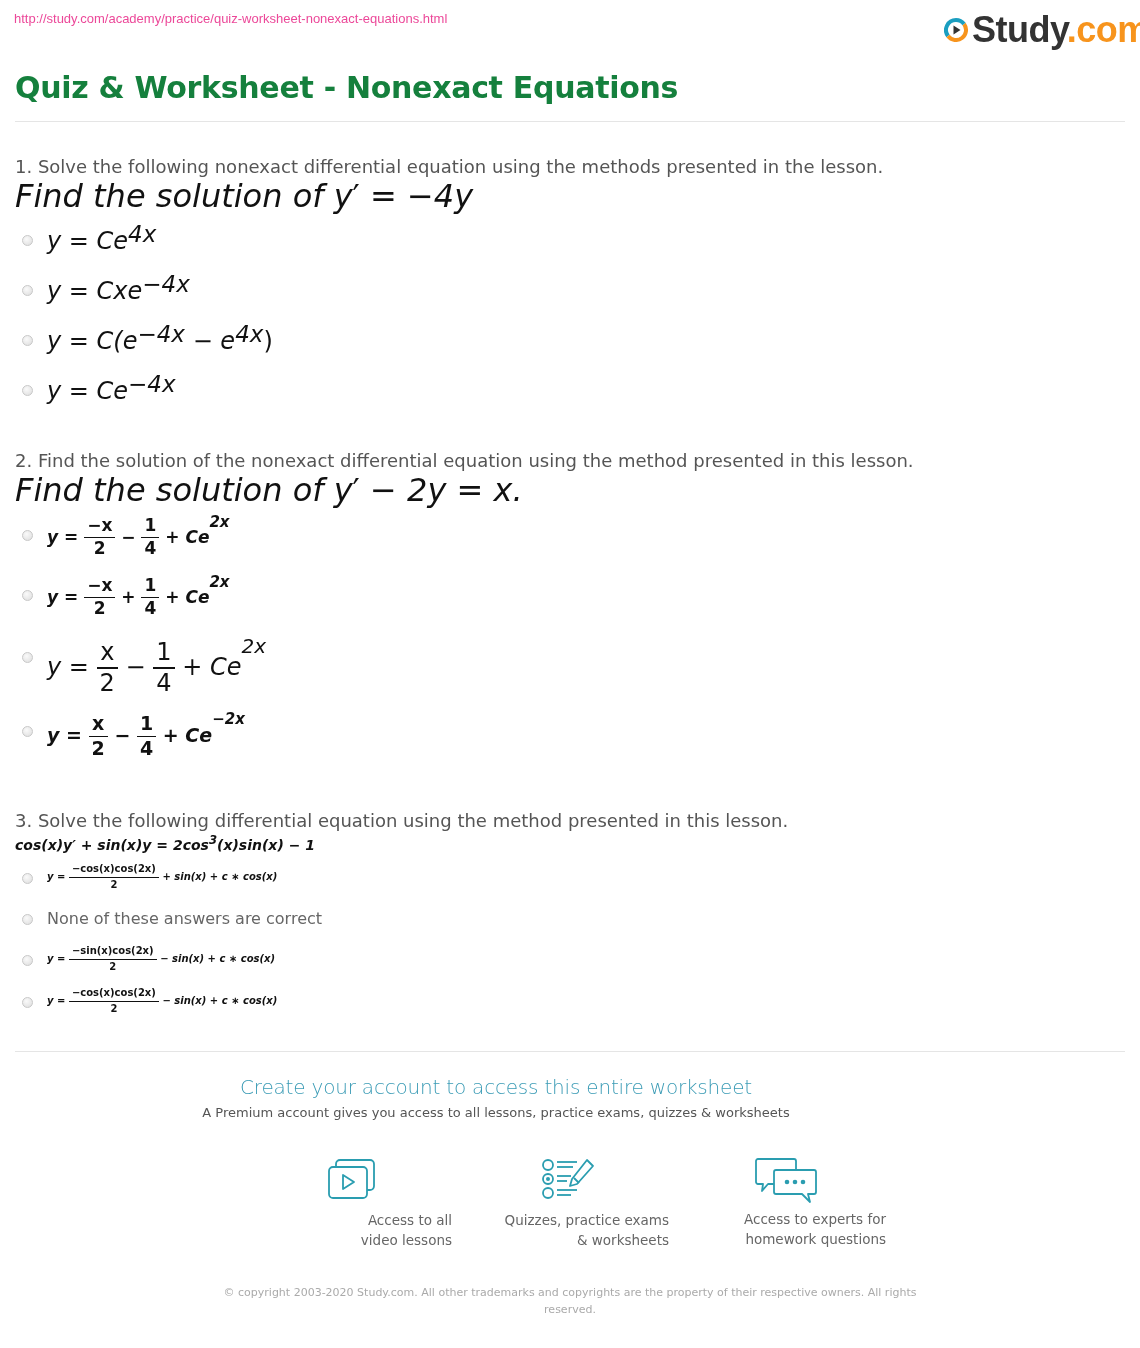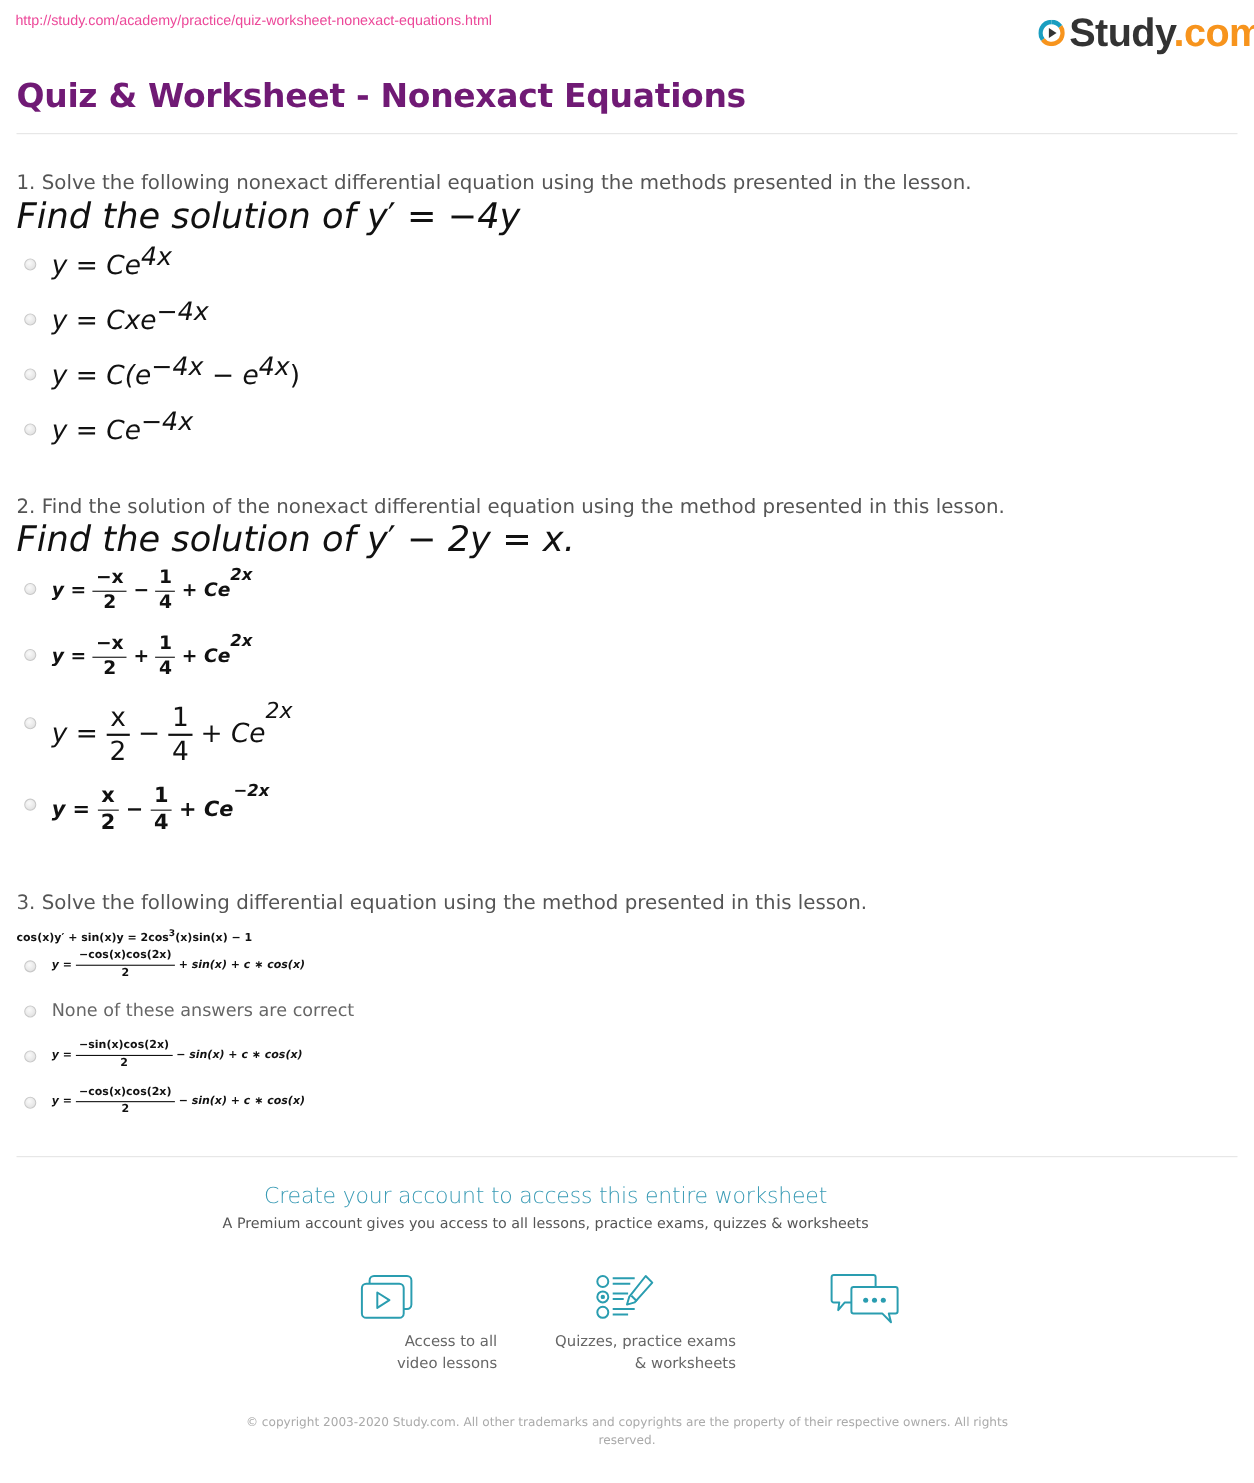--- a/index.html
+++ b/index.html
@@ -5,28 +5,28 @@
   * { box-sizing: border-box; margin: 0; padding: 0; }
   html, body { width: 1140px; height: 1348px; background: #ffffff; }
   body { font-family: "DejaVu Sans", sans-serif; color: #555555; position: relative; overflow: hidden; }
 
   .url { position: absolute; left: 14px; top: 11px; font-size: 13px; color: #ec4899; font-family: "Liberation Sans", sans-serif; }
   .logo { position: absolute; left: 944px; top: 9px; display: flex; align-items: center; }
   .logo-mark { width: 24px; height: 24px; position: relative; margin-right: 4px; }
   .logo-text { font-size: 36px; font-weight: bold; color: #333; font-family: Liberation Sans, sans-serif; letter-spacing: -0.5px; }
   .logo-dot { color: #f7941d; }
 
-  .title { position: absolute; left: 15px; top: 70px; font-size: 30px; color: #701a75; font-family: "DejaVu Sans", sans-serif; letter-spacing: -0.3px; }
+  .title { position: absolute; left: 15px; top: 70px; font-size: 30px; color: #15803d; font-family: "DejaVu Sans", sans-serif; letter-spacing: -0.3px; }
   .rule { position: absolute; left: 15px; width: 1110px; height: 1px; background: #e5e5e5; }
 
   .q { position: absolute; left: 15px; }
   .q-text { font-size: 18px; color: #555; font-weight: 400; white-space: nowrap; }
   .q-sub-it { font-size: 32px; font-style: italic; color: #111; font-family: "DejaVu Sans", sans-serif; white-space: nowrap; margin-top: 0px; }
   .q-sub-it .up { font-style: normal; }
-  .q-sub-small { font-size: 10px; color: #111; white-space: nowrap; margin-top: 12px; font-weight: bold; }
+  .q-sub-small { font-size: 14px; font-style: italic; color: #111; white-space: nowrap; margin-top: 2px; font-weight: bold; }
 
   .opt { position: absolute; left: 22px; display: flex; align-items: flex-start; }
   .radio { width: 11px; height: 11px; border-radius: 50%; border: 1px solid #c8c8c8; background: radial-gradient(circle at 40% 35%, #fafafa, #dcdcdc); flex: none; cursor: pointer; }
   .math { color: #111; font-family: "DejaVu Sans", sans-serif; font-style: italic; white-space: nowrap; }
   .m1 { font-size: 24px; position: absolute; left: 25px; }
   .m1 sup { font-size: 23px; position: relative; top: -6px; vertical-align: top; }
   .n { font-style: normal; }
 
   .frac { display: inline-flex; flex-direction: column; align-items: center; vertical-align: middle; font-style: normal; }
   .frac .num, .frac .den { line-height: 1.05; padding: 0 3px; }
@@ -251,15 +251,16 @@
 </div>
 
 <div class="feature" style="left:686px; top:1156px">
   <svg width="64" height="48" viewBox="0 0 64 48">
     <path d="M4 3 H40 a2 2 0 0 1 2 2 V26 a2 2 0 0 1 -2 2 H14 L8 35 L9 28 H4 a2 2 0 0 1 -2 -2 V5 a2 2 0 0 1 2 -2 Z" fill="none" stroke="#2a9db0" stroke-width="1.8" stroke-linejoin="round"></path>
     <path d="M22 14 H60 a2 2 0 0 1 2 2 V36 a2 2 0 0 1 -2 2 H54 L56 46 L48 38 H22 a2 2 0 0 1 -2 -2 V16 a2 2 0 0 1 2 -2 Z" fill="#fff" stroke="#2a9db0" stroke-width="1.8" stroke-linejoin="round"></path>
     <circle cx="33" cy="26" r="2.3" fill="#2a9db0"></circle>
     <circle cx="41" cy="26" r="2.3" fill="#2a9db0"></circle>
     <circle cx="49" cy="26" r="2.3" fill="#2a9db0"></circle>
   </svg>
+  <div class="label" style="margin-top:5px"><span>Access to experts for</span><br><span>homework questions</span></div>
 </div>
 
 <div class="footer">© copyright 2003-2020 Study.com. All other trademarks and copyrights are the property of their respective owners. All rights reserved.</div>
 
 </body></html>

